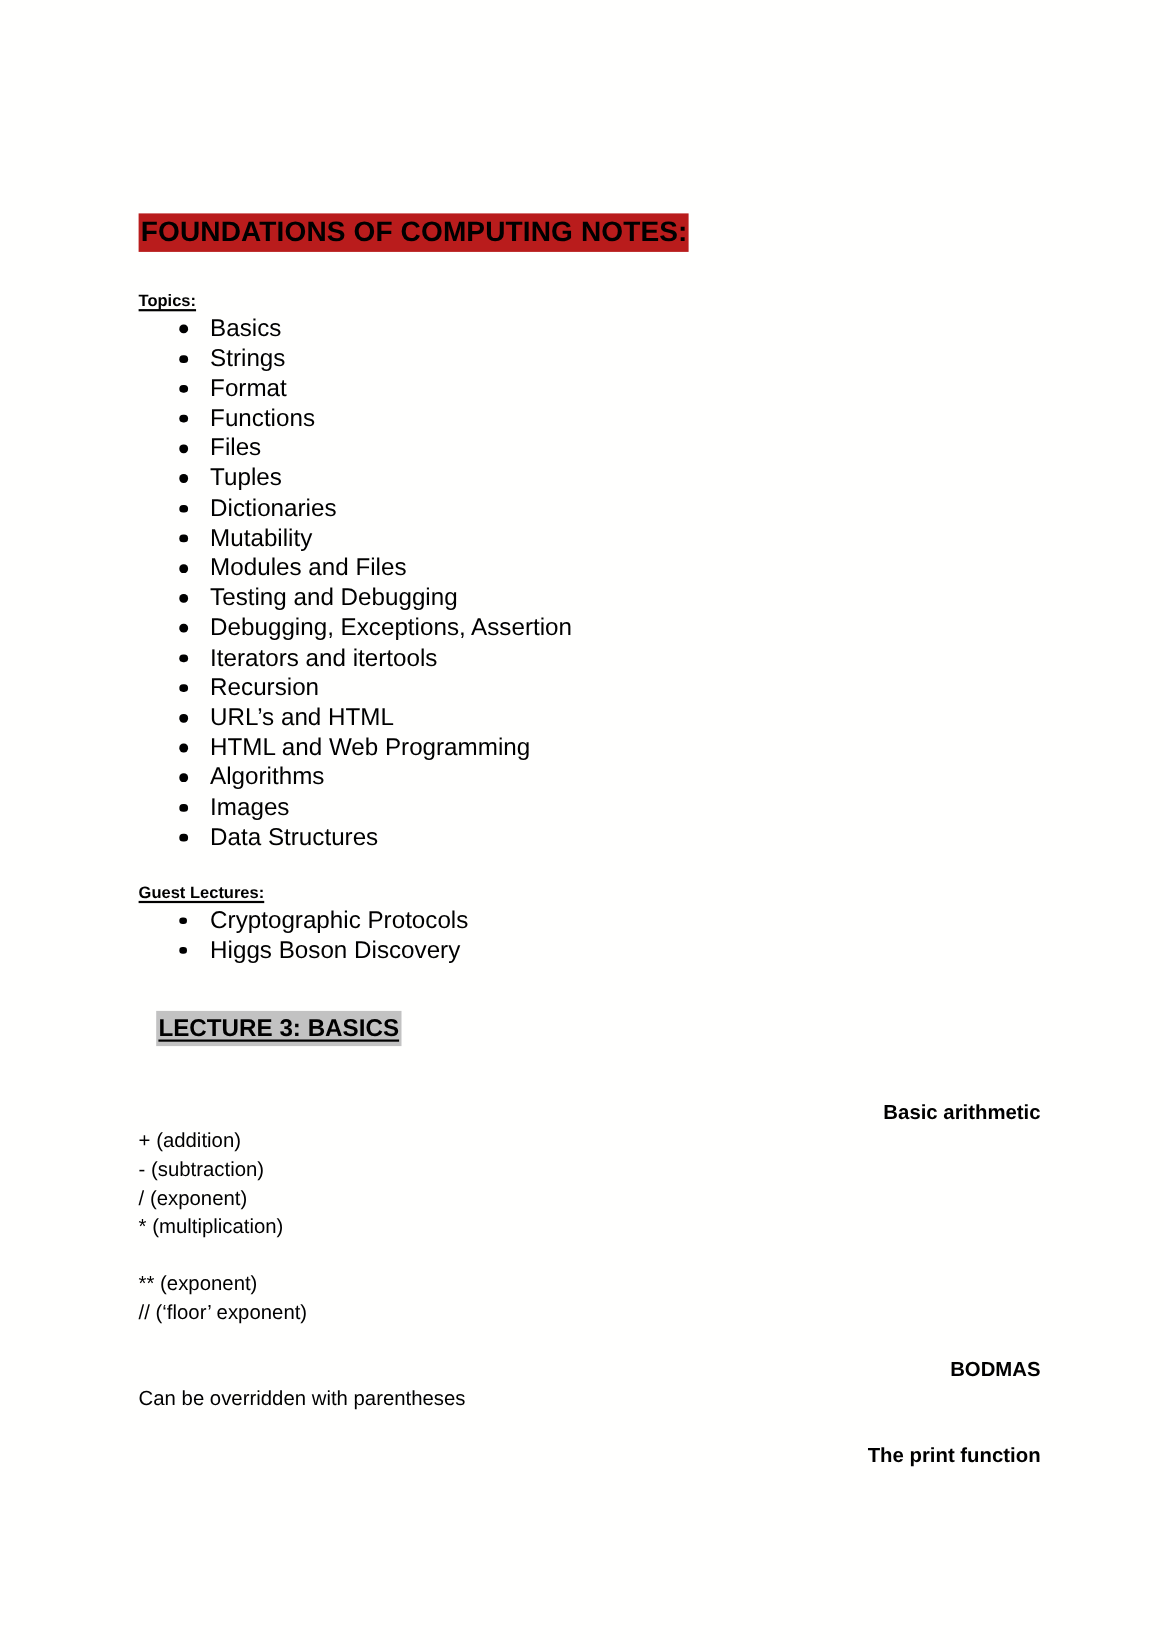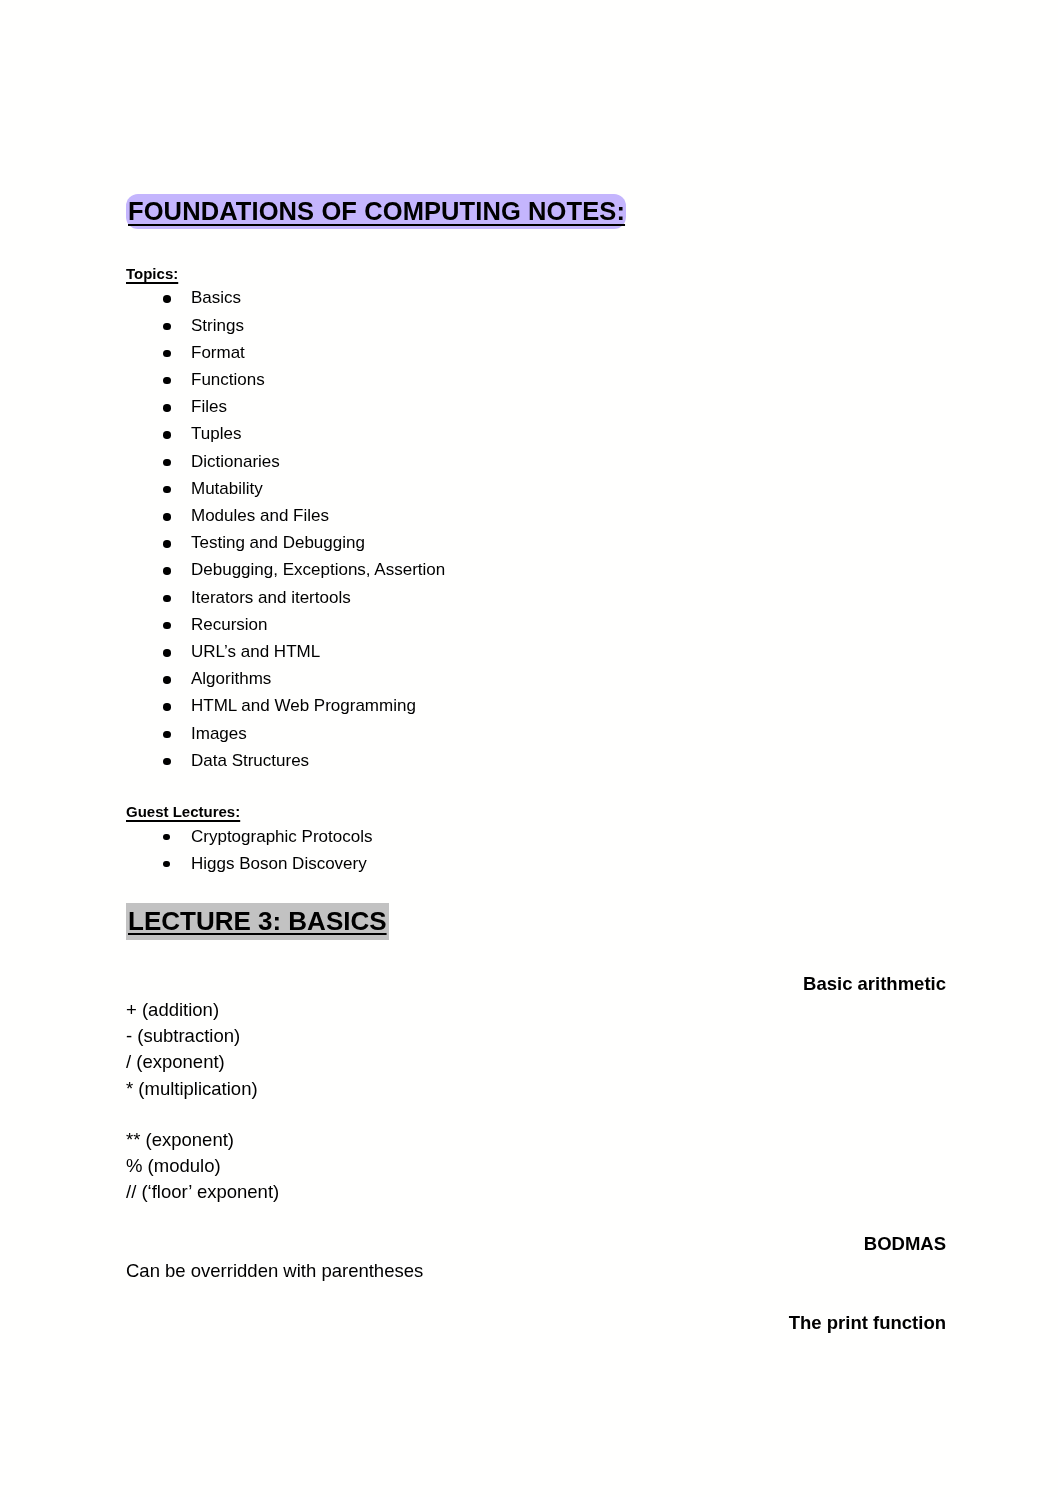--- a/index.html
+++ b/index.html
@@ -29,67 +29,65 @@
 
   
   .doc-title {
     font-size: 25.5px;
     font-weight: bold;
     letter-spacing: 0.1px;
     margin: 0;
     line-height: 1.25;
   }
   .doc-title .hl {
-    background: #c4b5fd;
-    text-decoration: underline;
+    background: #b91c1c;
     text-decoration-thickness: 2.2px;
     text-underline-offset: 3.5px;
     padding: 3px 1px 4px 2px;
     box-decoration-break: clone;
-    border-radius: 12px;
   }
 
   
   .section-head {
     font-size: 15px;
     font-weight: bold;
     margin: 0;
     line-height: 1.3;
   }
   .section-head span.u {
     text-decoration: underline;
     text-decoration-thickness: 1.6px;
     text-underline-offset: 2.5px;
   }
 
   
   .lecture-head {
-    font-size: 26px;
-    font-weight: bold;
-    margin: 0;
+    font-size: 22px;
+    font-weight: bold;
+    margin: 16px;
     line-height: 1.3;
   }
   .lecture-head .hl {
     background: #c2c2c2;
     text-decoration: underline;
     text-decoration-thickness: 2px;
     text-underline-offset: 3px;
     padding: 3px 2px 4px 2px;
     box-decoration-break: clone;
   }
 
   
   ul.bullets {
     list-style: none;
     margin: 0;
     padding: 0;
   }
   ul.bullets li {
     position: relative;
-    font-size: 17px;
+    font-size: 22px;
     line-height: 27.2px;
     padding-left: 65px;
     white-space: nowrap;
   }
   ul.bullets li::before {
     content: "";
     position: absolute;
     left: 37px;
     top: 11px;
     width: 7.5px;
@@ -148,22 +146,22 @@
       <li>Files</li>
       <li>Tuples</li>
       <li>Dictionaries</li>
       <li>Mutability</li>
       <li>Modules and Files</li>
       <li>Testing and Debugging</li>
       <li>Debugging, Exceptions, Assertion</li>
       <li>Iterators and itertools</li>
       <li>Recursion</li>
       <li>URL’s and HTML</li>
+      <li>HTML and Web Programming</li>
       <li>Algorithms</li>
-      <li>HTML and Web Programming</li>
       <li>Images</li>
       <li>Data Structures</li>
     </ul>
 
     <div class="gap-list-guest"></div>
 
     <div class="section-head"><span class="u">Guest Lectures:</span></div>
 
     <div class="gap-guest-list"></div>
 
@@ -180,21 +178,20 @@
 
     <div class="line bold">Basic arithmetic</div>
     <div class="line">+ (addition)</div>
     <div class="line">- (subtraction)</div>
     <div class="line">/ (exponent)</div>
     <div class="line">* (multiplication)</div>
 
     <div class="gap-block"></div>
 
     <div class="line">** (exponent)</div>
-    <div class="line">% (modulo)</div>
     <div class="line">// (‘floor’ exponent)</div>
 
     <div class="gap-bodmas"></div>
 
     <div class="line bold">BODMAS</div>
     <div class="line">Can be overridden with parentheses</div>
 
     <div class="gap-print"></div>
 
     <div class="line bold">The print function</div>

